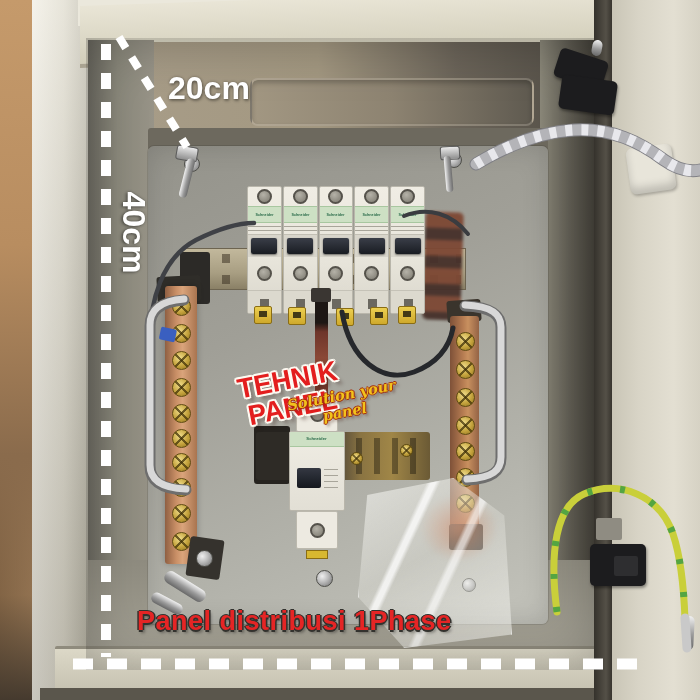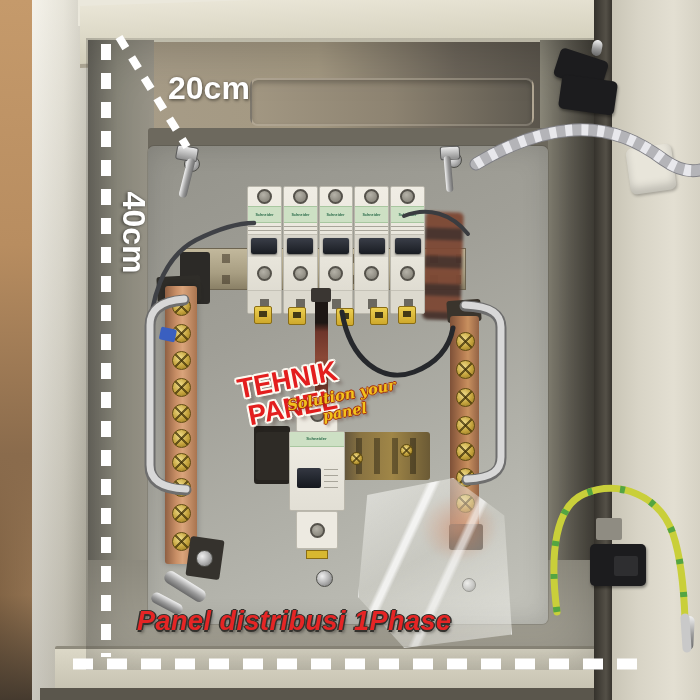--- a/index.html
+++ b/index.html
@@ -384,15 +384,15 @@
 
     <line x1="119" y1="37" x2="187" y2="147" stroke="#ffffff" stroke-width="8" stroke-dasharray="13 11"></line>
     <line x1="106" y1="44" x2="106" y2="657" stroke="#ffffff" stroke-width="10" stroke-dasharray="16 13"></line>
     <line x1="73" y1="664" x2="641" y2="664" stroke="#ffffff" stroke-width="11" stroke-dasharray="20 14"></line>
   </svg>
 
   <div class="abs dim" style="left:168px;top:70px;font-size:32px;z-index:50;">20cm</div>
   <div class="abs dim" style="left:86px;top:214px;width:94px;text-align:center;font-size:32px;transform:rotate(90deg);z-index:50;">40cm</div>
   <div class="abs t-title" style="left:195px;top:366px;width:190px;text-align:center;font-size:28px;transform:rotate(-11deg) scaleX(.97);z-index:50;">TEHNIK PANEL</div>
   <div class="abs t-tag" style="left:268px;top:386px;width:150px;text-align:center;font-size:14.5px;transform:rotate(-11deg);z-index:50;">Solution your panel</div>
-  <div class="abs t-caption" style="left:137px;top:606px;font-size:27px;z-index:50;font-style:italic;">Panel distribusi 1Phase</div>
+  <div class="abs t-caption" style="left:137px;top:606px;font-size:27px;z-index:50;">Panel distribusi 1Phase</div>
 
 </div>
 
 </body></html>

